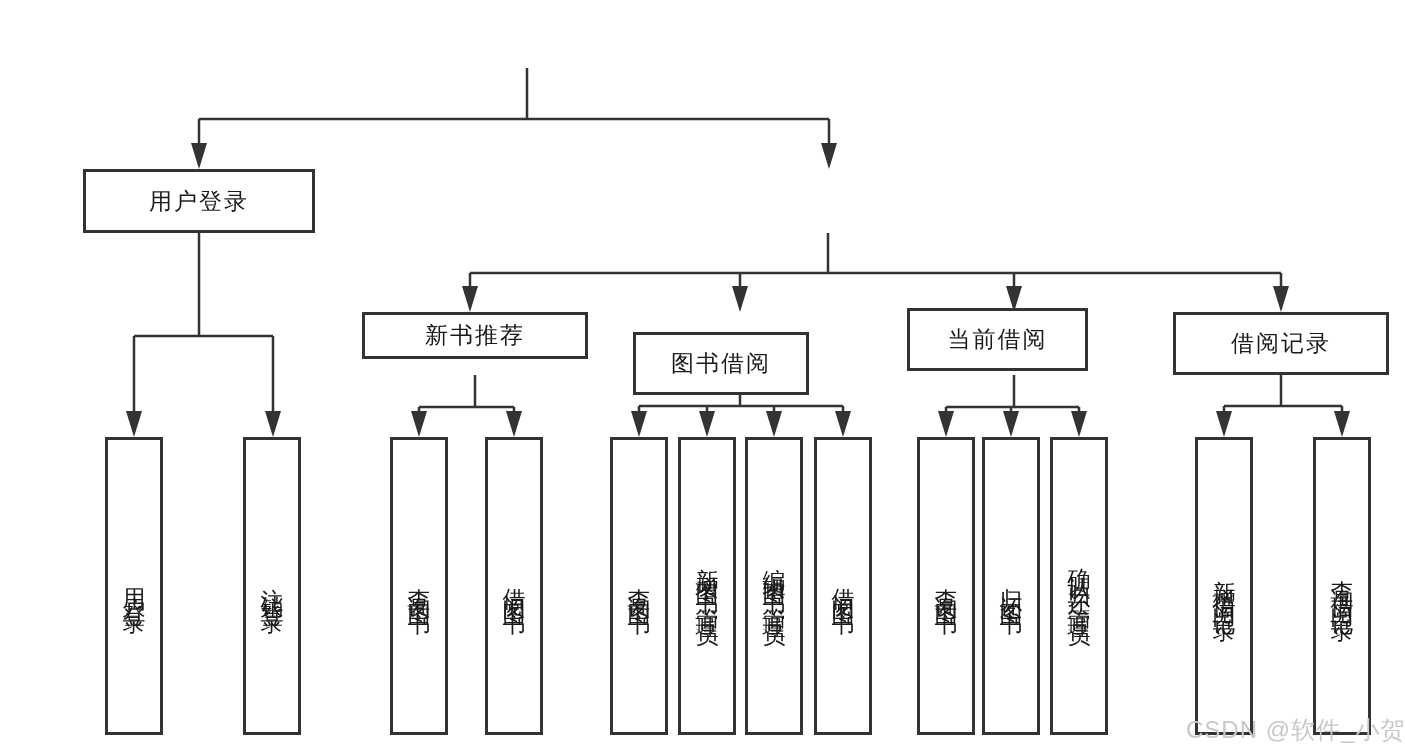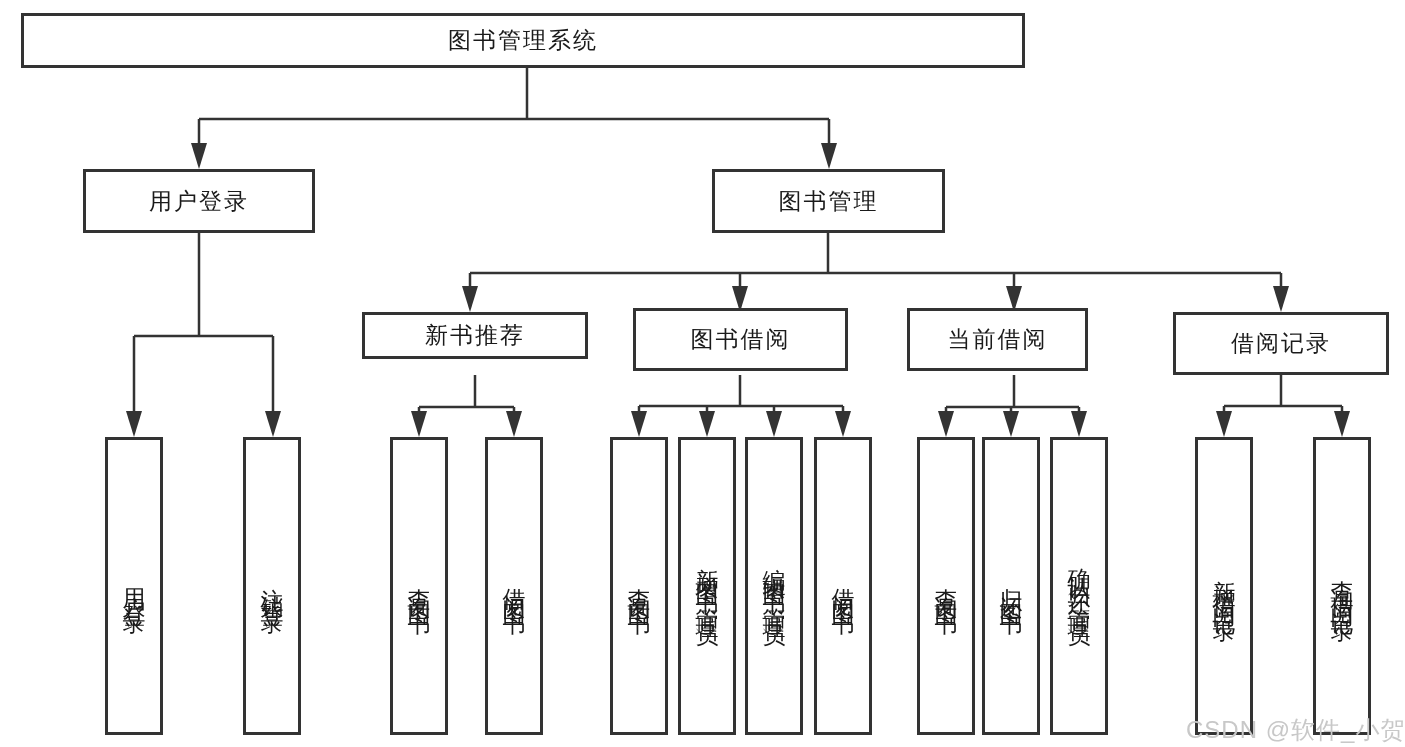--- a/index.html
+++ b/index.html
@@ -85,35 +85,29 @@
       <polygon points="766,411 782,411 774,437"></polygon>
       <polygon points="835,411 851,411 843,437"></polygon>
       <polygon points="938,411 954,411 946,437"></polygon>
       <polygon points="1003,411 1019,411 1011,437"></polygon>
       <polygon points="1071,411 1087,411 1079,437"></polygon>
       <polygon points="1216,411 1232,411 1224,437"></polygon>
       <polygon points="1334,411 1350,411 1342,437"></polygon>
     </g>
   </svg>
 
-  <div class="box hbox" style="left:21px;top:13px;width:1004px;height:55px">
-    <span>图书管理系统</span>
-  </div>
 
   <div class="box hbox" style="left:83px;top:169px;width:232px;height:64px">
     <span>用户登录</span>
-  </div>
-  <div class="box hbox" style="left:712px;top:169px;width:233px;height:64px">
-    <span>图书管理</span>
   </div>
 
   <div class="box hbox" style="left:362px;top:312px;width:226px;height:47px">
     <span>新书推荐</span>
   </div>
-  <div class="box hbox" style="left:633px;top:308px;width:215px;height:63px">
+  <div class="box hbox" style="left:633px;top:332px;width:176px;height:63px">
     <span>图书借阅</span>
   </div>
   <div class="box hbox" style="left:907px;top:308px;width:181px;height:63px">
     <span>当前借阅</span>
   </div>
   <div class="box hbox" style="left:1173px;top:312px;width:216px;height:63px">
     <span>借阅记录</span>
   </div>
 
   <div class="box vbox" style="left:105px;top:437px;width:58px;height:298px">

